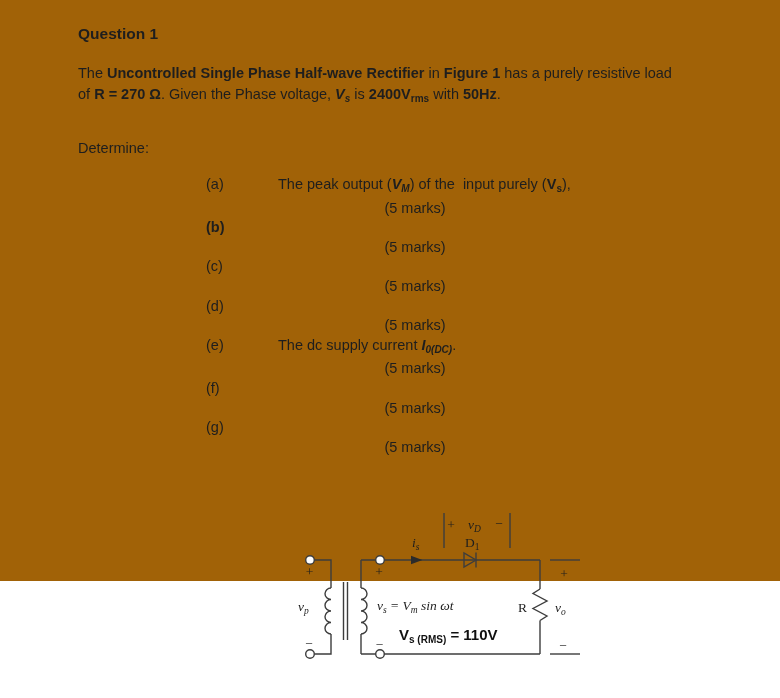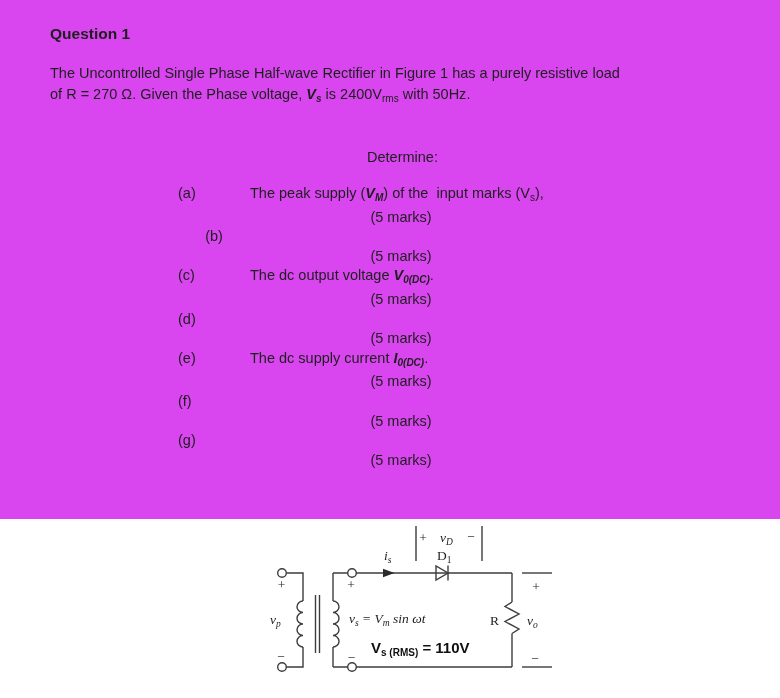--- a/index.html
+++ b/index.html
@@ -1,26 +1,26 @@
 <!DOCTYPE html>
 <html><head>
 <meta charset="utf-8">
 <style>
   html,body{margin:0;padding:0;width:780px;height:698px;background:#fff;overflow:hidden;}
   body{font-family:"Liberation Sans",sans-serif;color:#1e1e1e;}
-  .page{box-sizing:border-box;width:780px;height:519px;padding:24px 25px 0 50px;background:#d946ef;}
+  .page{box-sizing:border-box;width:780px;height:581px;padding:24px 25px 0 78px;background:#a16207;}
   .title{margin:0;font-size:15.5px;font-weight:bold;line-height:20px;}
   .intro{margin:19px 0 0;font-size:14.5px;line-height:21px;width:708px;}
-  .determine{margin:39px 0 0;font-size:14.5px;line-height:19px;text-align:center;}
+  .determine{margin:30px 0 0;font-size:14.5px;line-height:19px;}
   .items{margin-top:17px;font-size:14.5px;}
   .item-row{display:flex;line-height:19.6px;}
   .item-label{flex:none;width:72px;margin-left:128px;}
   .item-text{flex:1;white-space:pre-wrap;}
   .marks-row{line-height:19.6px;text-align:center;padding-right:3px;}
-  .b{font-weight:normal;text-align:center;}
+  .b{font-weight:bold;}
   .bi{font-weight:bold;font-style:italic;}
   .greek{font-family:"Liberation Serif",serif;font-style:italic;font-size:15px;}
   .sub{font-size:10px;vertical-align:-3px;}
   .figure{margin-top:43px;}
   .circuit{display:block;margin-left:200px;}
   
   .m-it{font:italic 13.5px "Liberation Serif",serif;fill:#1e1e1e;}
   .m-rm{font:13.5px "Liberation Serif",serif;fill:#1e1e1e;}
   .m-sub{font-size:9.5px;}
   .f-bold{font:bold 15px "Liberation Sans",sans-serif;fill:#101010;}
@@ -34,32 +34,31 @@
   <h1 class="title">Question 1</h1>
 
   <p class="intro"><span>The </span><span class="b">Uncontrolled Single Phase Half-wave Rectifier</span><span> in </span><span class="b">Figure 1</span><span> has a purely resistive load</span><br><span>of </span><span class="b">R = 270 Ω</span><span>. Given the Phase voltage, </span><span class="bi">V</span><span class="bi sub">s</span><span> is </span><span class="b">2400V</span><span class="b sub">rms</span><span> with </span><span class="b">50Hz</span><span>.</span></p>
 
   <p class="determine">Determine:</p>
 
   <div class="items">
 
     <div class="item-row">
       <span class="item-label">(a)</span>
-      <span class="item-text"><span>The peak supply (</span><span class="bi">V</span><span class="bi sub">M</span><span>) of the  input marks (</span><span class="b">V</span><span class="b sub">s</span><span>),</span></span>
+      <span class="item-text"><span>The peak output (</span><span class="bi">V</span><span class="bi sub">M</span><span>) of the  input purely (</span><span class="b">V</span><span class="b sub">s</span><span>),</span></span>
     </div>
     <div class="marks-row"><span>(5 marks)</span></div>
 
     <div class="item-row">
       <span class="item-label b">(b)</span>
     </div>
     <div class="marks-row"><span>(5 marks)</span></div>
 
     <div class="item-row">
       <span class="item-label">(c)</span>
-      <span class="item-text"><span>The dc output voltage </span><span class="bi">V</span><span class="bi sub">0(DC)</span><span>.</span></span>
     </div>
     <div class="marks-row"><span>(5 marks)</span></div>
 
     <div class="item-row">
       <span class="item-label">(d)</span>
     </div>
     <div class="marks-row"><span>(5 marks)</span></div>
 
     <div class="item-row">
       <span class="item-label">(e)</span>

